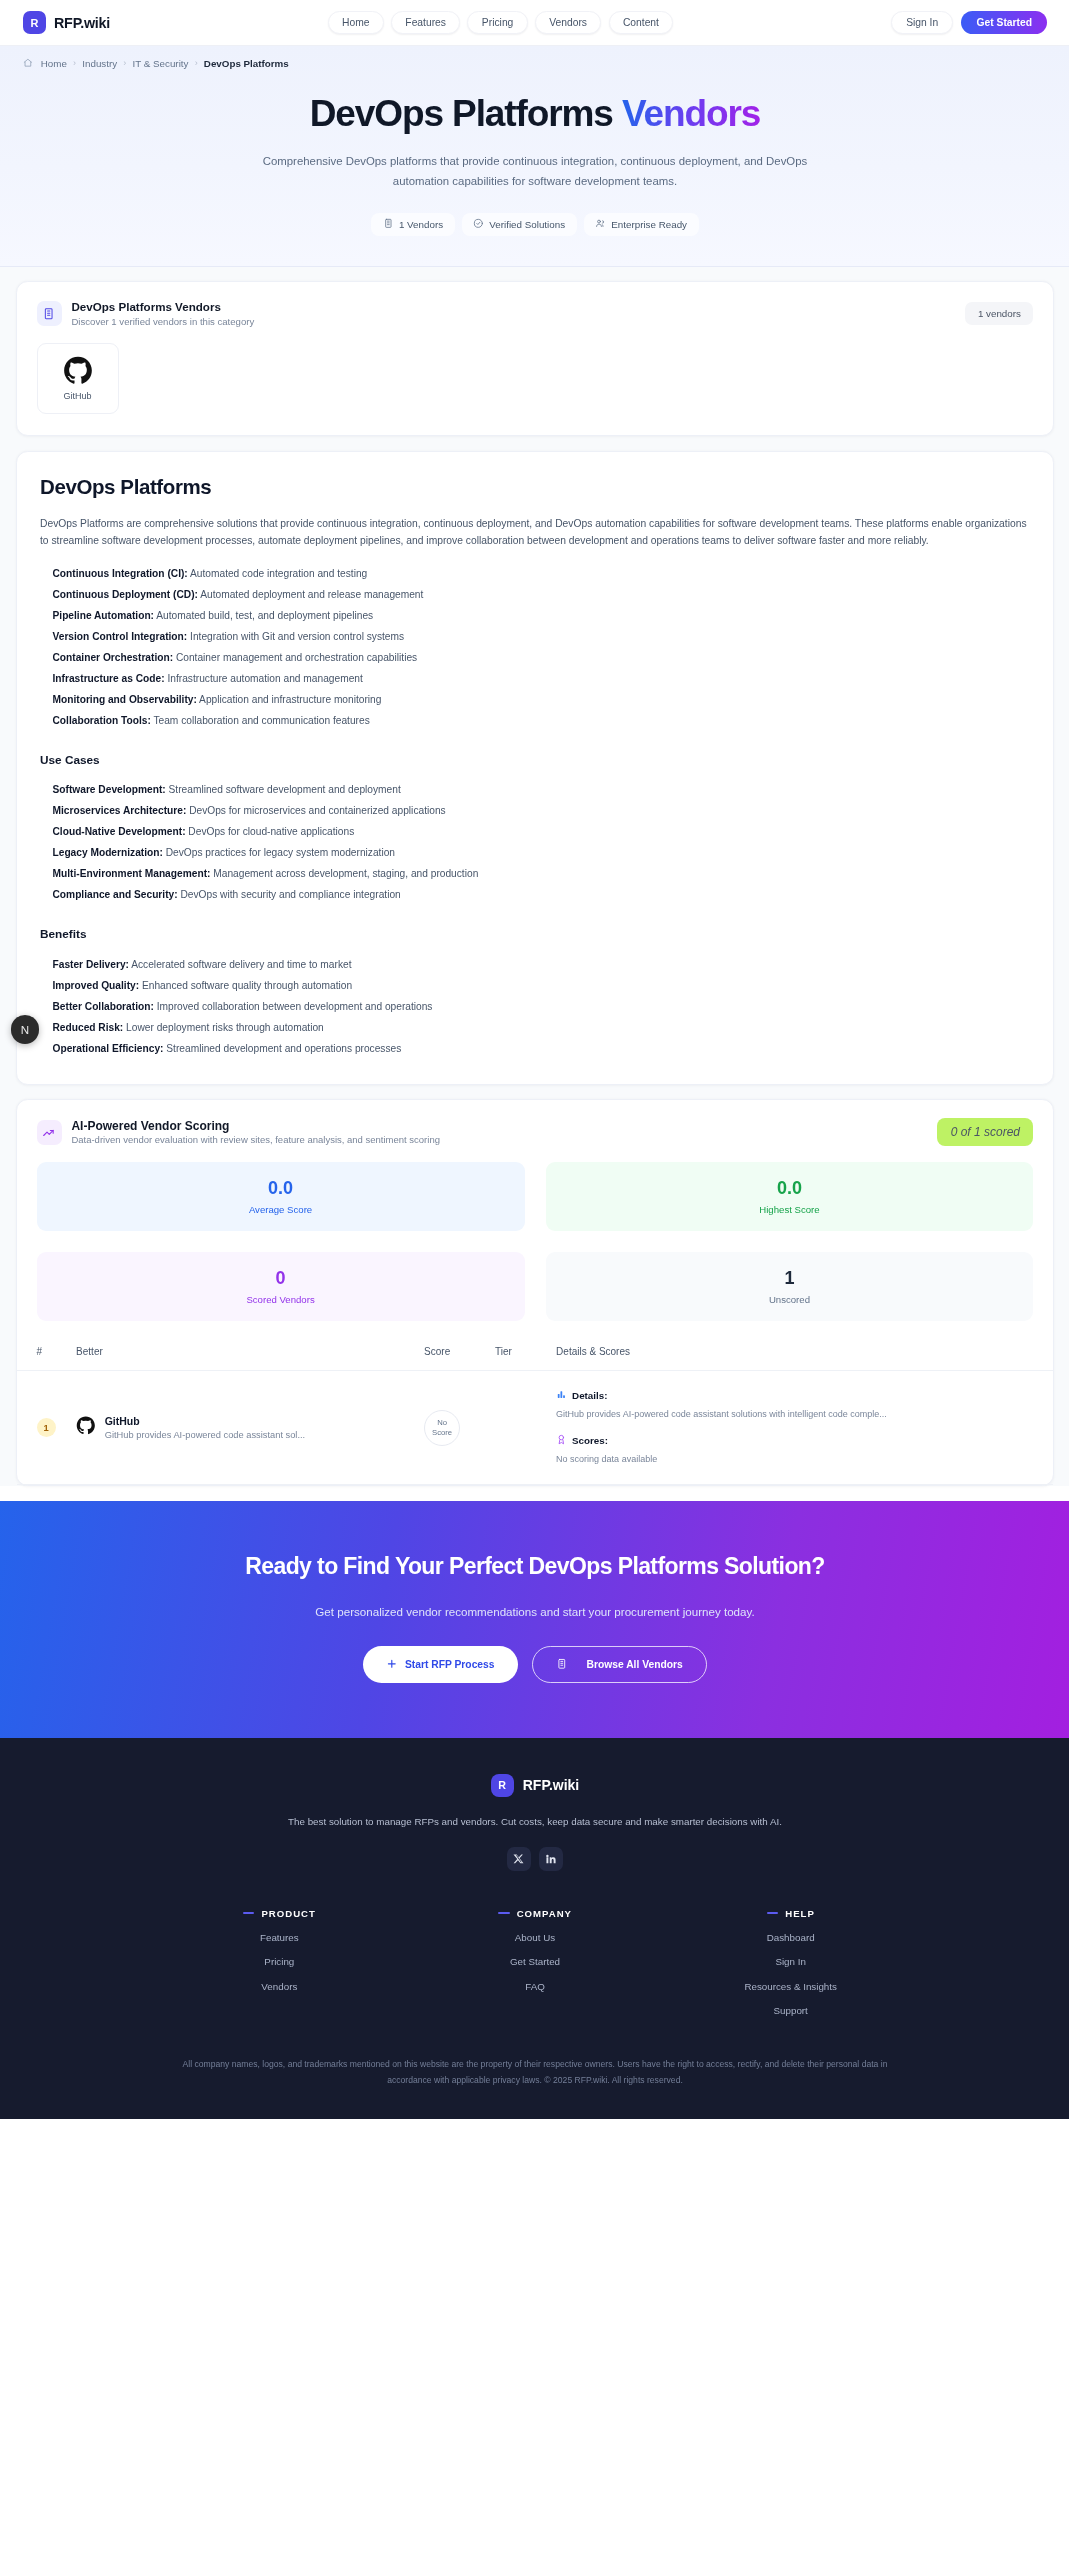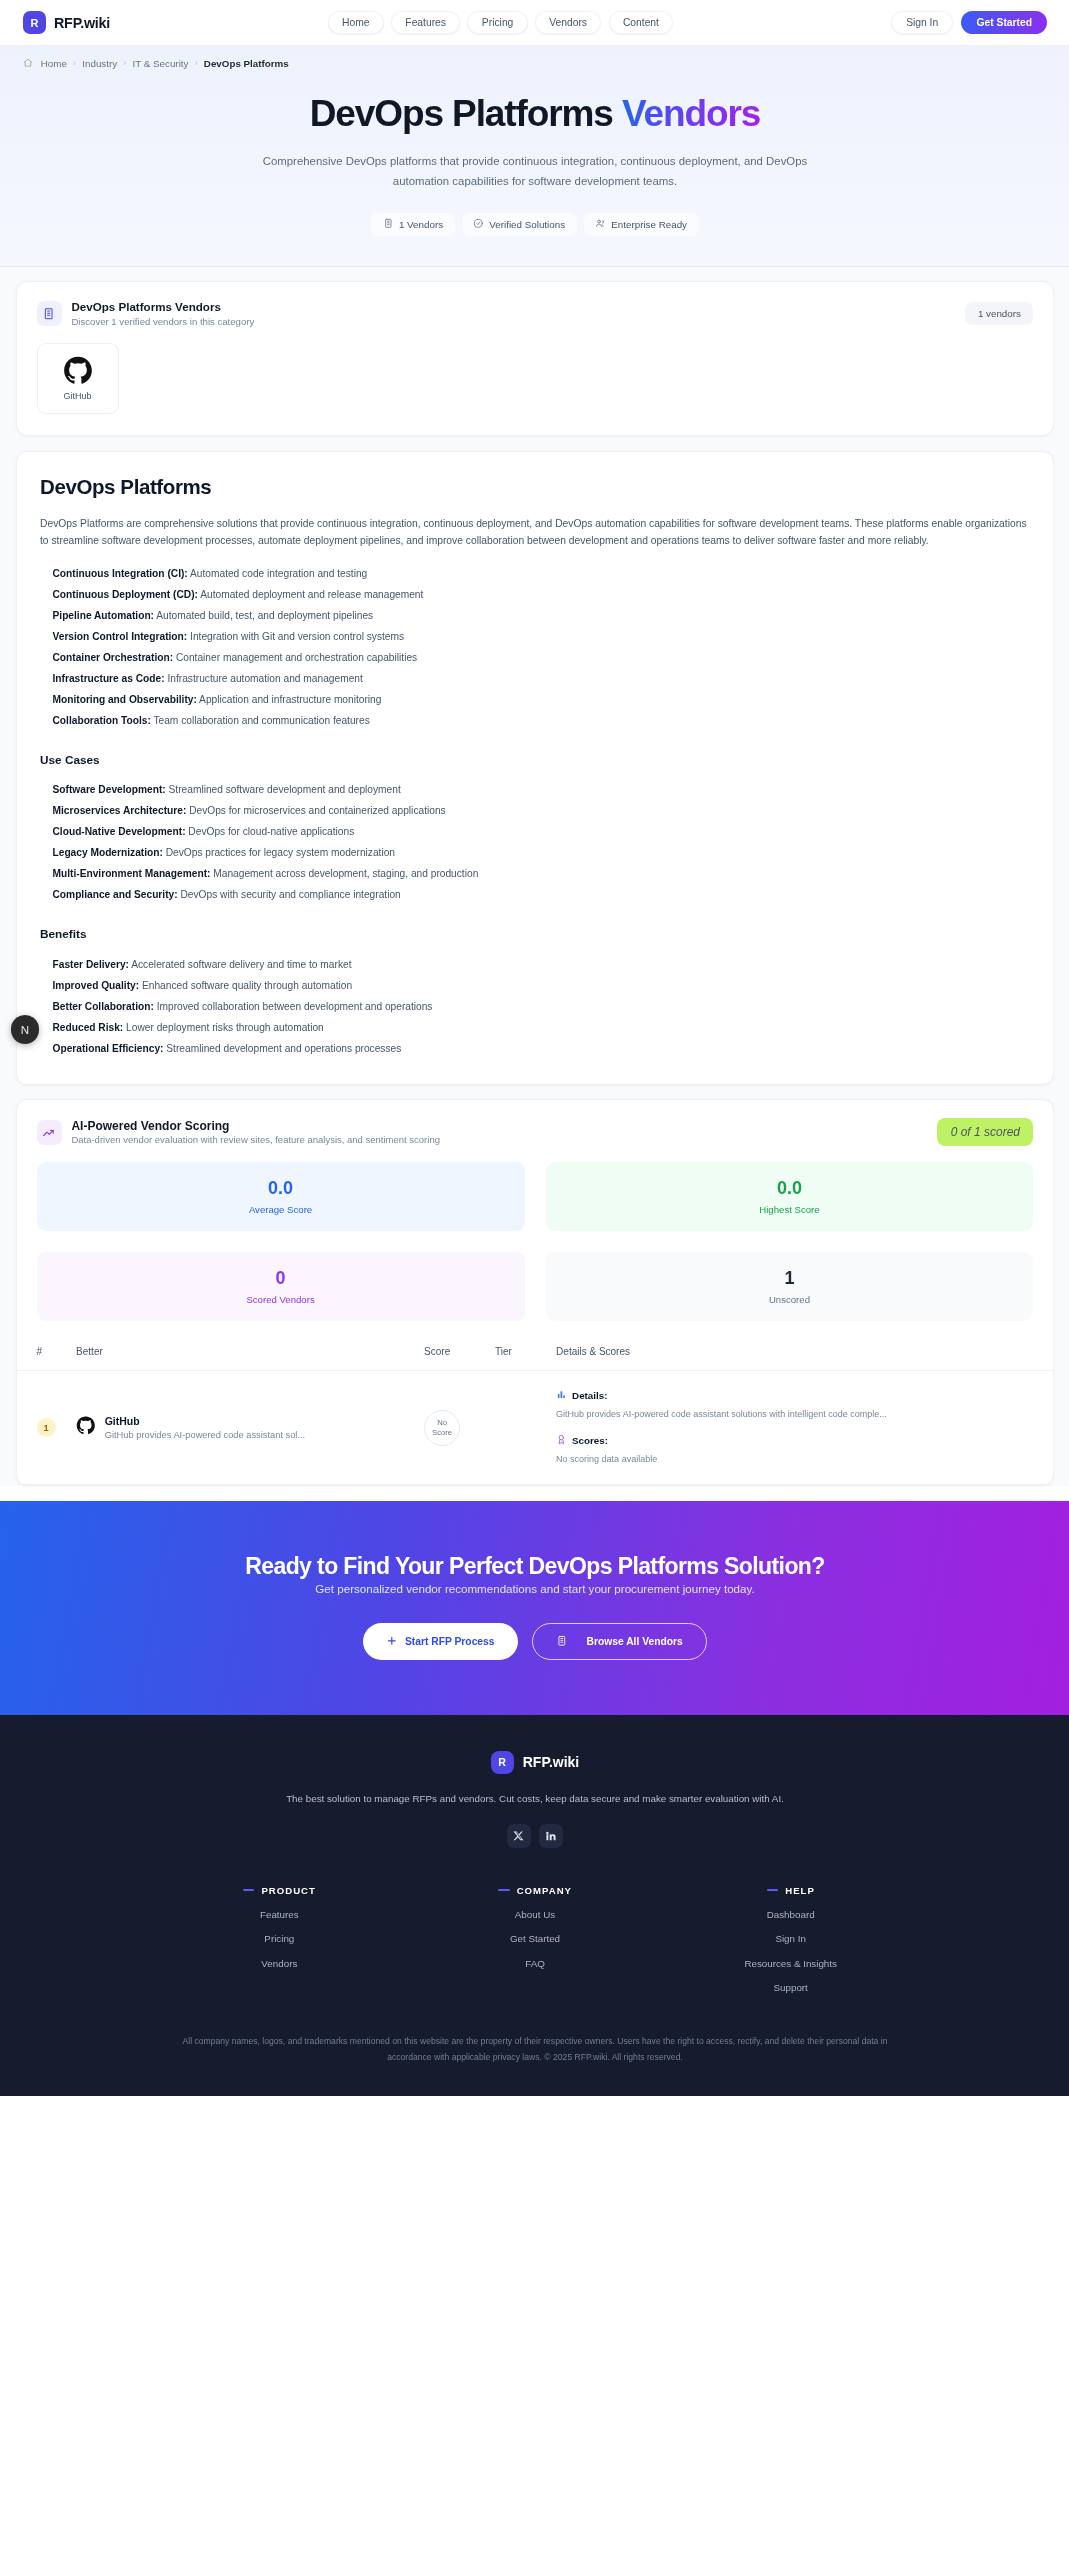--- a/index.html
+++ b/index.html
@@ -202,21 +202,21 @@
   .detail-label { display: flex; align-items: center; gap: 5.3px; font-size: 9.8px; font-weight: 700; color: #0f172a; }
   .detail-text { font-size: 9px; color: #7a869a; line-height: 1.6; margin-top: 5.3px; max-width: 401px; }
   .detail-block + .detail-block { margin-top: 12.5px; }
 
   
   .cta {
     background: linear-gradient(100deg,#2563eb 0%,#4f46e5 36%,#8b2fe0 72%,#a31fe0 100%);
     padding: 52px 18px 55px 18px; text-align: center;
   }
   .cta h2 { color: #fff; font-size: 23px; font-weight: 800; letter-spacing: -0.6px; }
-  .cta p { color: #dfe4fb; font-size: 11.6px; margin-top: 2px; }
+  .cta p { color: #dfe4fb; font-size: 11.6px; margin-top: 25px; }
   .cta-row { display: flex; justify-content: center; gap: 14.3px; margin-top: 28.5px; }
   .cta-primary {
     display: flex; align-items: center; gap: 7.1px;
     background: #fff; color: #2f49e8; border: none; border-radius: 891px;
     padding: 10.7px 23px; font-size: 10.3px; font-weight: 700; cursor: pointer;
   }
   .cta-secondary {
     display: flex; align-items: center; gap: 19px;
     background: transparent; color: #fff; border: 0.9px solid rgba(255,255,255,.75);
     border-radius: 891px; padding: 10.7px 23px; font-size: 10.3px; font-weight: 600; cursor: pointer;
@@ -532,21 +532,21 @@
         <span>Browse All Vendors</span>
       </button>
     </div>
   </section>
 
   <footer>
     <div class="f-brand">
       <div class="f-badge">R</div>
       <div class="f-name">RFP.wiki</div>
     </div>
-    <p class="f-tag">The best solution to manage RFPs and vendors. Cut costs, keep data secure and make smarter evaluation with AI.</p>
+    <p class="f-tag">The best solution to manage RFPs and vendors. Cut costs, keep data secure and make smarter decisions with AI.</p>
 
     <div class="f-social">
       <div class="s">
         <svg width="11.6" height="11.6" viewBox="0 0 24 24" fill="#dfe3ee">
             <path d="M17.3 3h3.2l-7 8 8.2 10h-6.4l-5-6.1L4.5 21H1.3l7.5-8.6L1 3h6.6l4.5 5.6L17.3 3zm-1.1 16.1h1.8L7.9 4.8H6l10.2 14.3z"></path>
           </svg>
       </div>
       <div class="s">
         <svg width="11.6" height="11.6" viewBox="0 0 24 24" fill="#dfe3ee">
             <path d="M4.98 3.5a2.5 2.5 0 11-.02 5 2.5 2.5 0 01.02-5zM3 9h4v12H3V9zm6.5 0h3.8v1.7h.05c.53-.95 1.83-1.95 3.77-1.95 4.03 0 4.78 2.5 4.78 5.76V21h-4v-5.6c0-1.34-.03-3.06-1.9-3.06-1.9 0-2.2 1.45-2.2 2.96V21h-4V9z"></path>

